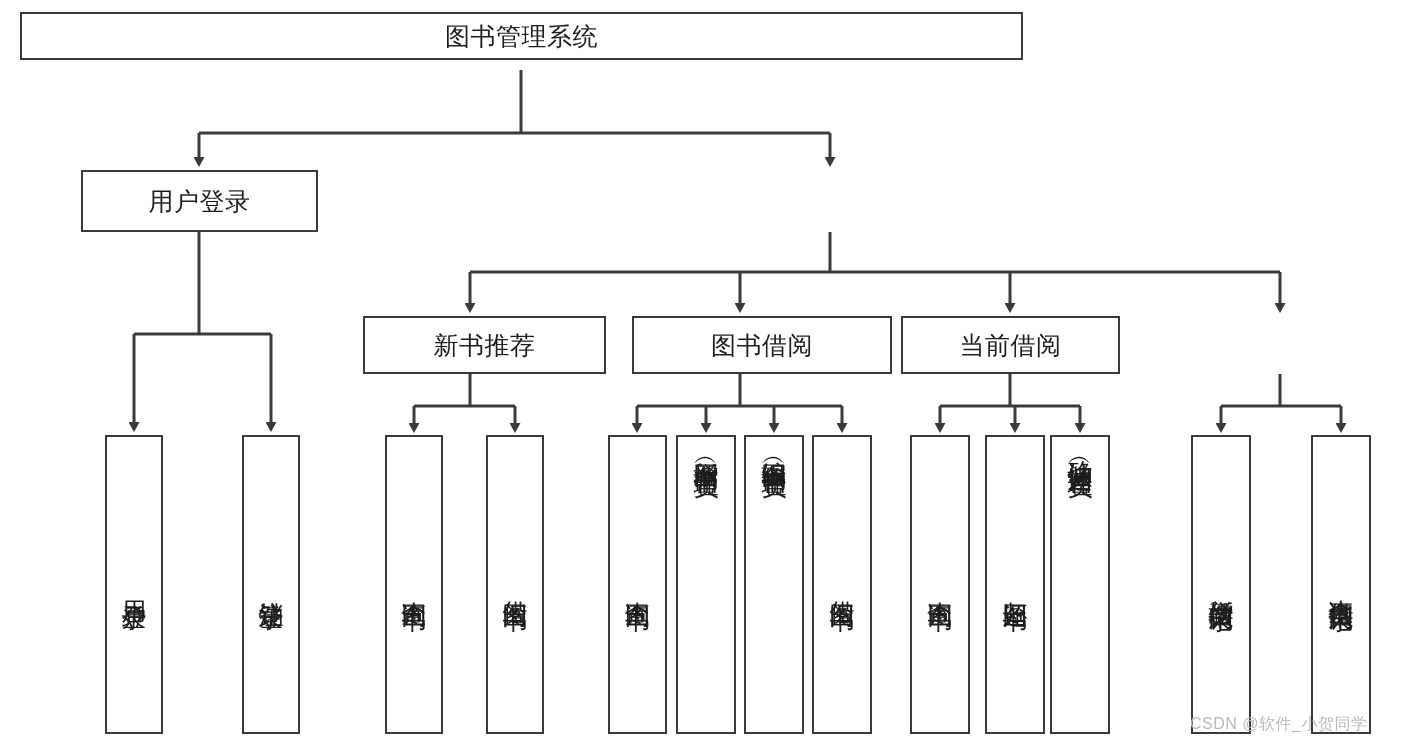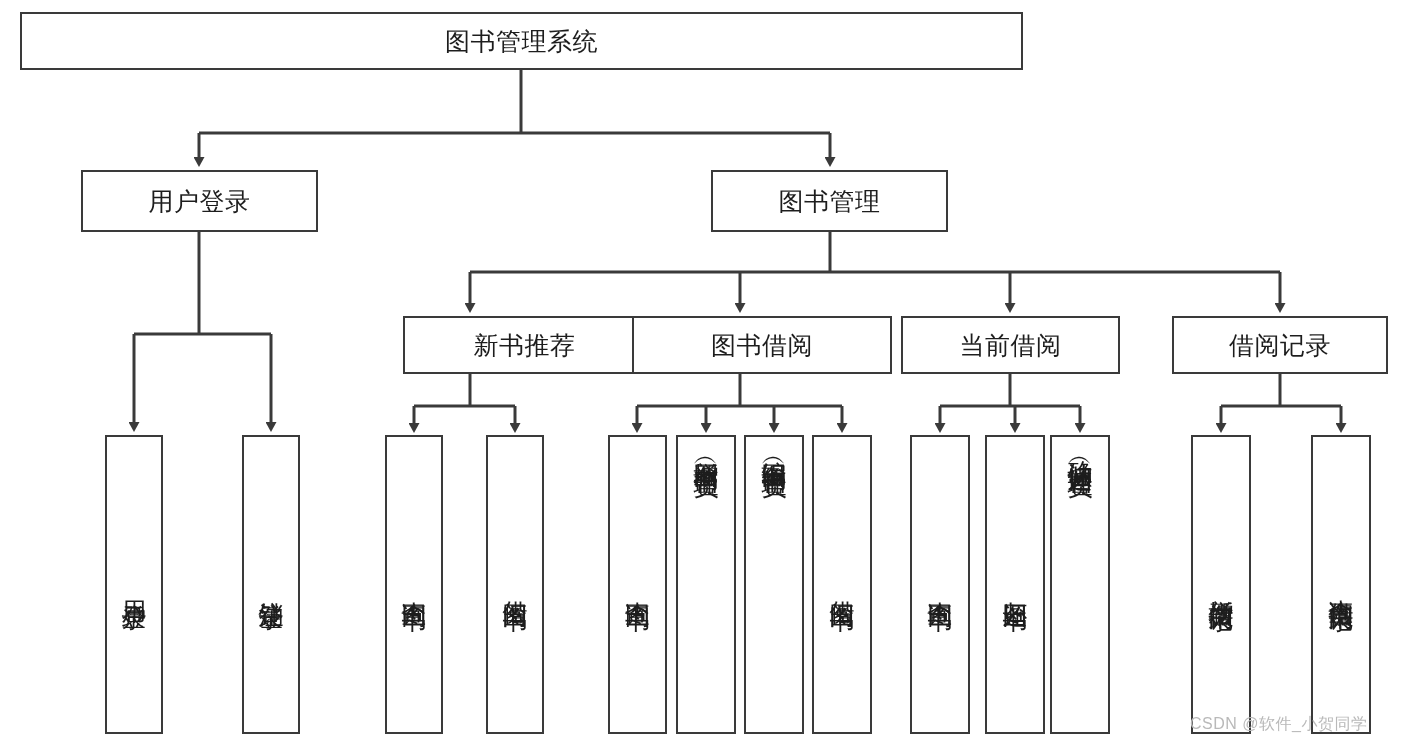--- a/index.html
+++ b/index.html
@@ -123,42 +123,36 @@
       <path d="M1015,406 L1015,424" marker-end="url(#arrow)"></path>
       <path d="M1080,406 L1080,424" marker-end="url(#arrow)"></path>
 
       <path d="M1280,374 L1280,406"></path>
       <path d="M1221,406 L1341,406"></path>
       <path d="M1221,406 L1221,424" marker-end="url(#arrow)"></path>
       <path d="M1341,406 L1341,424" marker-end="url(#arrow)"></path>
     </g>
   </svg>
 
-  <div class="node horiz" style="left:20px; top:12px; width:1003px; height:58px;">
+  <div class="node horiz" style="left:20px; top:12px; width:1003px; height:48px;">
     <span class="label">图书管理系统</span>
   </div>
 
   <div class="node horiz" style="left:81px; top:170px; width:237px; height:62px;">
     <span class="label">用户登录</span>
   </div>
-  <div class="node horiz" style="left:711px; top:170px; width:237px; height:62px;">
-    <span class="label">图书管理</span>
-  </div>
 
-  <div class="node horiz" style="left:363px; top:316px; width:243px; height:58px;margin-left:40px;">
+  <div class="node horiz" style="left:363px; top:316px; width:243px; height:58px;">
     <span class="label">新书推荐</span>
   </div>
   <div class="node horiz" style="left:632px; top:316px; width:260px; height:58px;">
     <span class="label">图书借阅</span>
   </div>
   <div class="node horiz" style="left:901px; top:316px; width:219px; height:58px;text-align:right;">
     <span class="label">当前借阅</span>
-  </div>
-  <div class="node horiz" style="left:1172px; top:316px; width:216px; height:58px;">
-    <span class="label">借阅记录</span>
   </div>
 
   <div class="node vert centered" style="left:105px; top:435px; width:58px; height:299px;">
     <span class="label">用户登录</span>
   </div>
   <div class="node vert centered" style="left:242px; top:435px; width:58px; height:299px;">
     <span class="label">注销登录</span>
   </div>
   <div class="node vert centered" style="left:385px; top:435px; width:58px; height:299px;">
     <span class="label">查询图书</span>

